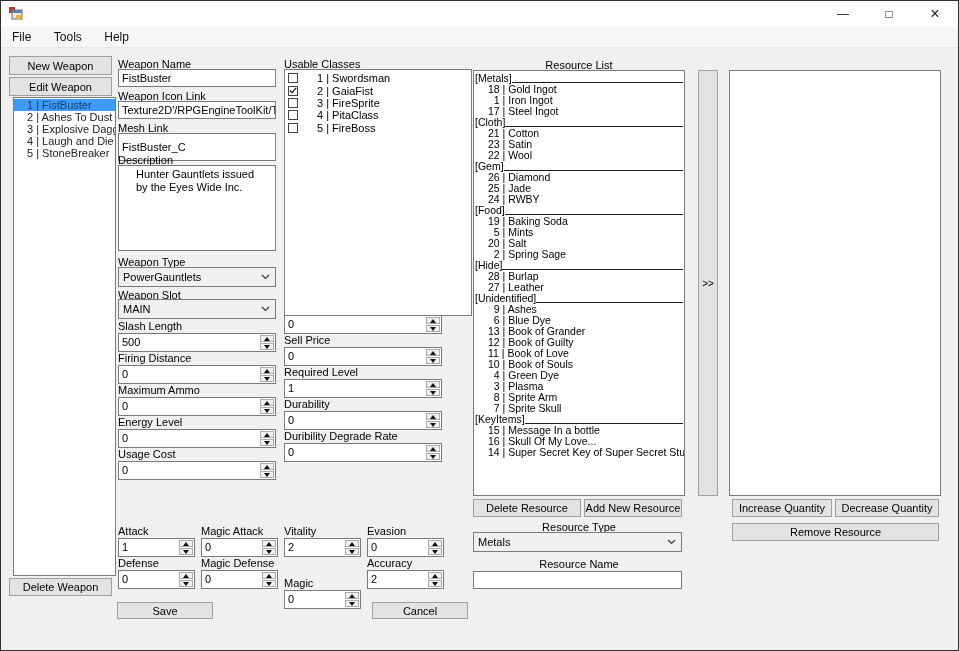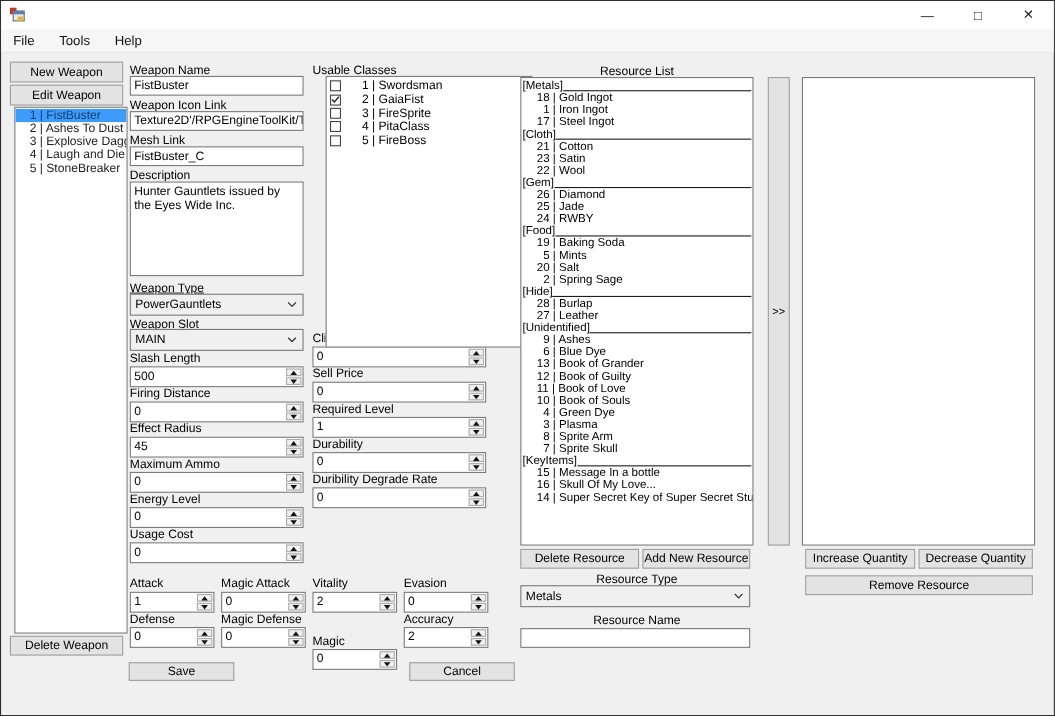--- a/index.html
+++ b/index.html
@@ -18,21 +18,21 @@
              border-bottom:1px solid #e6e6e6; padding-left:2px; }
   .menu-item { display:inline-block; padding:0 9px; font-size:12px; line-height:20px; color:#111; }
   
   .lbl { position:absolute; font-size:11px; color:#000; white-space:nowrap; }
   .lbl.ctr { text-align:center; }
   .btn { position:absolute; background:#e3e3e3; border:1px solid #9f9f9f; font-size:11px; color:#000;
          display:flex; align-items:center; justify-content:center; white-space:nowrap; }
   .tb  { position:absolute; background:#fff; border:1px solid #7a7a7a; font-size:11px; color:#000;
          display:flex; align-items:center; padding:0 3px; white-space:pre; overflow:hidden; }
   .tb-multi { position:absolute; background:#fff; border:1px solid #7a7a7a; font-size:11px; color:#000;
-         padding:2px 3px; line-height:13px; overflow:hidden; }
+         padding:2px 17px; line-height:13px; overflow:hidden; }
   .combo { position:absolute; background:#f0f0f0; border:1px solid #7a7a7a; font-size:11px; color:#000;
          display:flex; align-items:center; padding-left:4px; }
   .combo .chev { margin-left:auto; margin-right:5px; display:flex; }
   .listbox { position:absolute; background:#fff; border:1px solid #7a7a7a; overflow:hidden; }
   
   .f-unit { height:32px; }
   .f-lbl { height:13px; font-size:11px; color:#000; white-space:nowrap; }
   .spin { display:flex; background:#fff; border:1px solid #7a7a7a; height:19px;justify-content:space-between; }
   .spin .val { flex:1; font-size:11px; padding:2px 3px; overflow:hidden; }
   .spin .btns { width:16px; display:flex; flex-direction:column; padding:1px; gap:1px; }
@@ -92,21 +92,21 @@
     </div>
   <div class="btn" style="left:8px; top:577px; width:103px; height:18px;text-align:center;">Delete Weapon</div>
 
   <div class="lbl" style="left:117px; top:57px;">Weapon Name</div>
   <div class="tb" style="left:117px; top:68px; width:158px; height:18px;">FistBuster</div>
 
   <div class="lbl" style="left:117px; top:89px;">Weapon Icon Link</div>
   <div class="tb" style="left:117px; top:100px; width:158px; height:18px;">Texture2D'/RPGEngineToolKit/Texture</div>
 
   <div class="lbl" style="left:117px; top:121px;">Mesh Link</div>
-  <div class="tb" style="left:117px; top:132px; width:158px; height:18px;">FistBuster_C</div>
+  <div class="tb" style="left:117px; top:132px; width:158px; height:28px;">FistBuster_C</div>
 
   <div class="lbl" style="left:117px; top:153px;">Description</div>
   <div class="tb-multi" style="left:117px; top:164px; width:158px; height:86px;">Hunter Gauntlets issued by the Eyes Wide Inc.</div>
 
   <div class="lbl" style="left:117px; top:255px;text-decoration:underline;">Weapon Type</div>
   <div class="combo" style="left:117px; top:266px; width:158px; height:20px;">
     <span>PowerGauntlets</span>
     <span class="chev">
       <svg width="9" height="6" viewBox="0 0 9 6">
           <polyline points="1,1 4.5,4.5 8,1" stroke="#3a3a3a" stroke-width="1.2" fill="none"></polyline>
@@ -147,34 +147,20 @@
             <div class="sb">
               <span class="arr-up"></span>
             </div>
             <div class="sb">
               <span class="arr-dn"></span>
             </div>
           </div>
         </div>
       </div>
       <div class="f-unit">
-        <div class="f-lbl">Effect Radius</div>
-        <div class="spin">
-          <div class="val">45</div>
-          <div class="btns">
-            <div class="sb">
-              <span class="arr-up"></span>
-            </div>
-            <div class="sb">
-              <span class="arr-dn"></span>
-            </div>
-          </div>
-        </div>
-      </div>
-      <div class="f-unit">
         <div class="f-lbl">Maximum Ammo</div>
         <div class="spin">
           <div class="val">0</div>
           <div class="btns">
             <div class="sb">
               <span class="arr-up"></span>
             </div>
             <div class="sb">
               <span class="arr-dn"></span>
             </div>
@@ -277,21 +263,21 @@
             </div>
             <div class="sb">
               <span class="arr-dn"></span>
             </div>
           </div>
         </div>
       </div>
     </div>
 
   <div class="lbl" style="left:283px; top:57px;">Usable Classes</div>
-  <div class="listbox" id="classes-list" style="left:283px; top:68px; width:188px; height:247px; padding-top:2px;margin-left:12px;">
+  <div class="listbox" id="classes-list" style="left:283px; top:68px; width:188px; height:247px; padding-top:2px;">
       <div class="c-row">
         <span class="cb"></span>
         <span class="c-lbl">1 | Swordsman</span>
       </div>
       <div class="c-row">
         <span class="cb">
           <svg width="9" height="9" viewBox="0 0 9 9">
             <polyline points="1,4.5 3.4,7 8,1.5" stroke="#222" stroke-width="1.5" fill="none"></polyline>
           </svg>
         </span>

